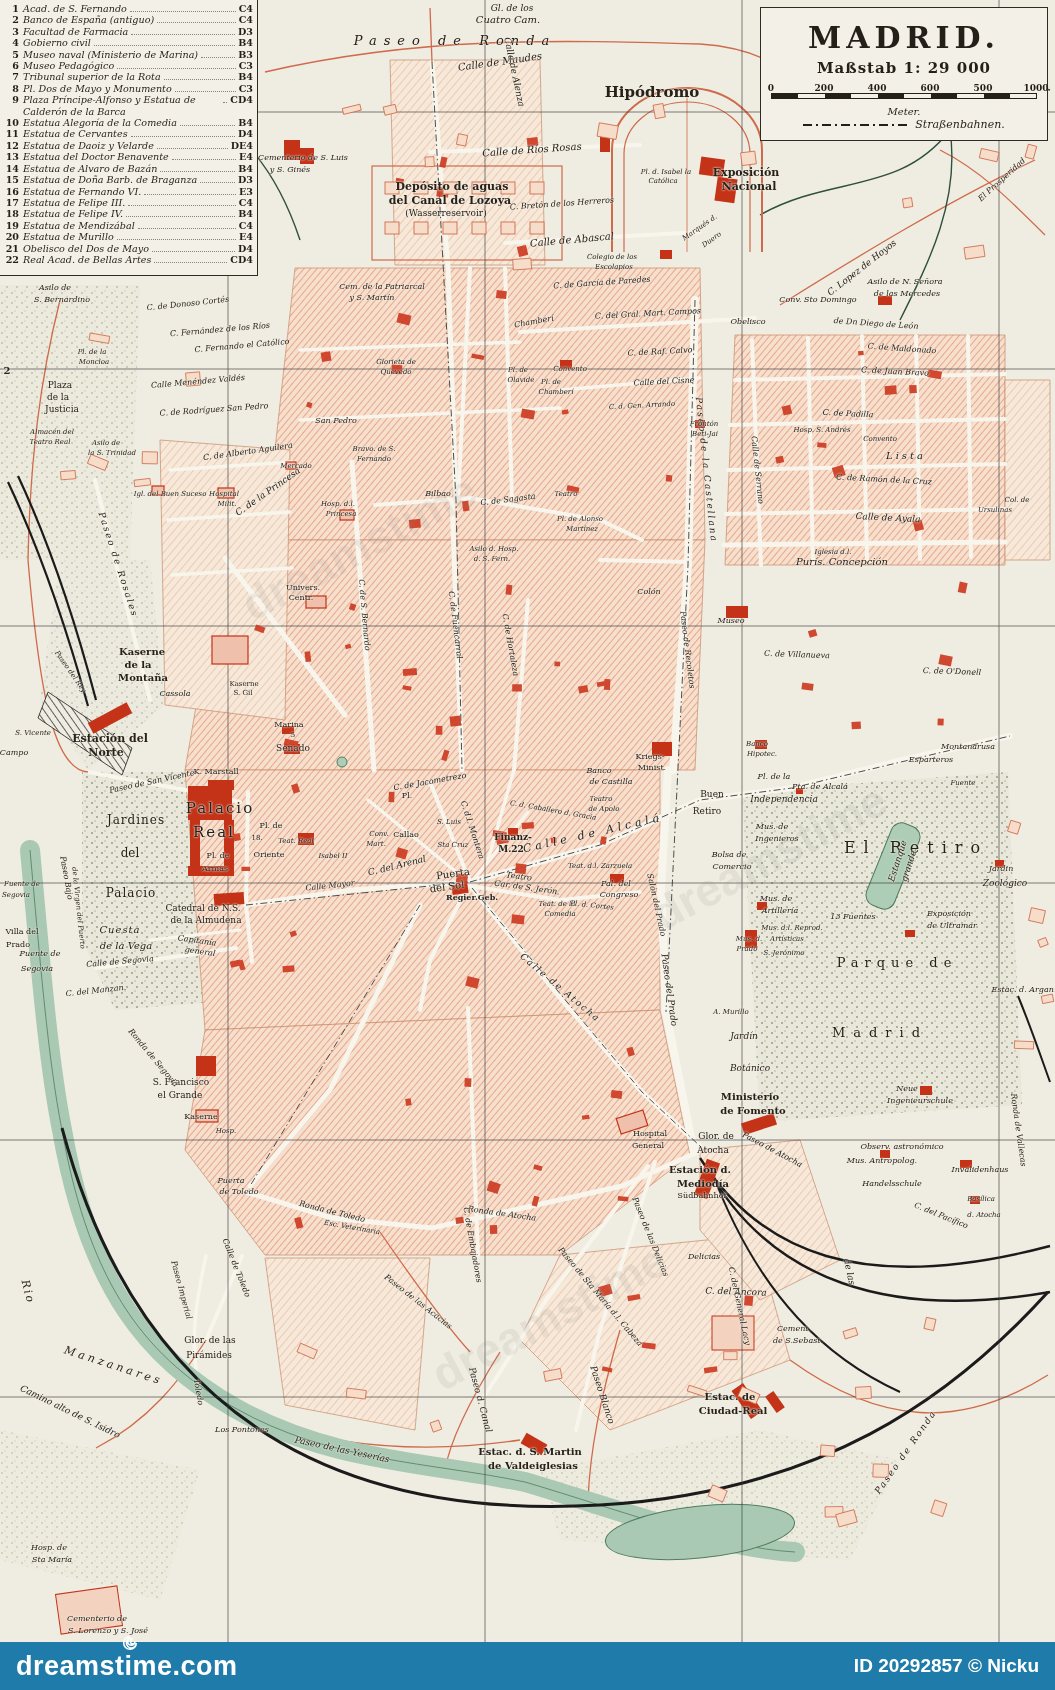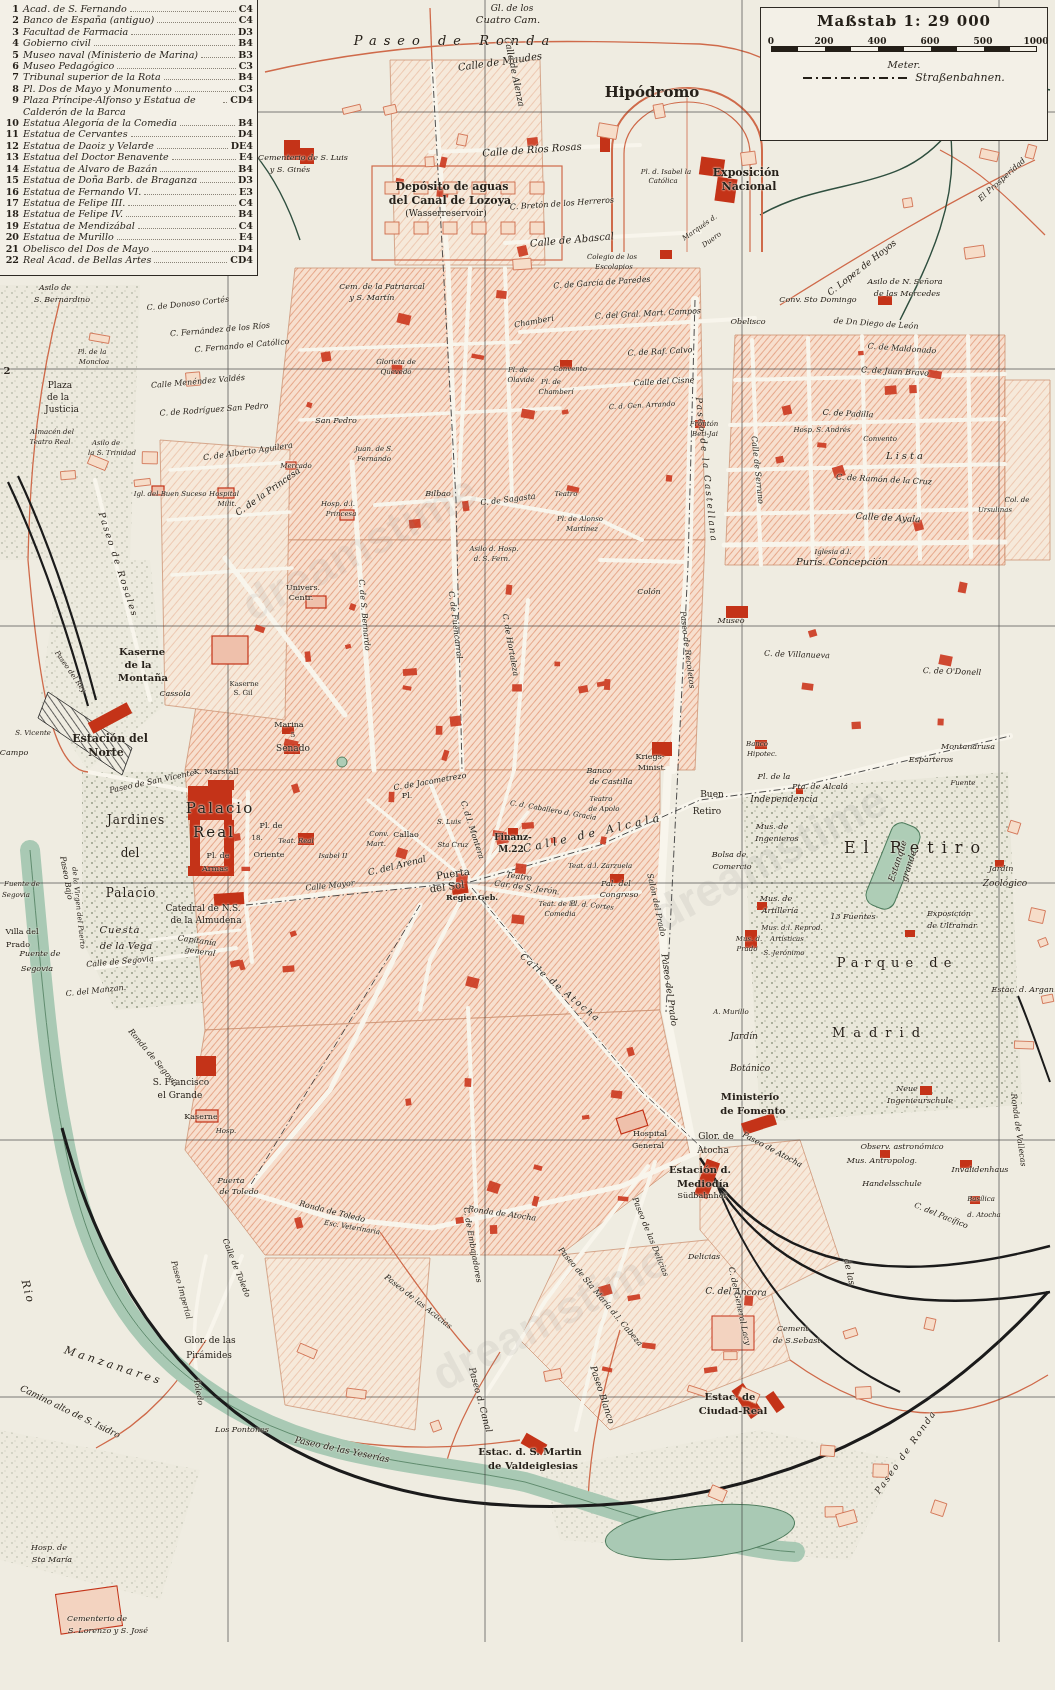--- a/index.html
+++ b/index.html
@@ -509,21 +509,21 @@
         <span class="map-label" style="left: 642px; top: 406px; font-size: 7px; transform: translate(-50%, -50%) rotate(-3deg);">C. d. Gen. Arrando</span>
         <span class="map-label" style="left: 704px; top: 424px; font-size: 7px; transform: translate(-50%, -50%);">Frontón</span>
         <span class="map-label" style="left: 705px; top: 434px; font-size: 7px; transform: translate(-50%, -50%);">Beti-Jai</span>
         <span class="map-label" style="left: 52px; top: 432px; font-size: 7px; transform: translate(-50%, -50%);">Almacén del</span>
         <span class="map-label" style="left: 50px; top: 442px; font-size: 7px; transform: translate(-50%, -50%);">Teatro Real</span>
         <span class="map-label" style="left: 106px; top: 443px; font-size: 7px; transform: translate(-50%, -50%);">Asilo de</span>
         <span class="map-label" style="left: 112px; top: 453px; font-size: 7px; transform: translate(-50%, -50%);">la S. Trinidad</span>
         <span class="map-label" style="left: 248px; top: 452px; font-size: 8px; transform: translate(-50%, -50%) rotate(-8deg);">C. de Alberto Aguilera</span>
         <span class="map-label" style="left: 296px; top: 466px; font-size: 7px; transform: translate(-50%, -50%);">Mercado</span>
         <span class="map-label" style="left: 336px; top: 421px; font-size: 8px; transform: translate(-50%, -50%);">San Pedro</span>
-        <span class="map-label" style="left: 374px; top: 449px; font-size: 7px; transform: translate(-50%, -50%);">Juan. de S.</span>
+        <span class="map-label" style="left: 374px; top: 449px; font-size: 7px; transform: translate(-50%, -50%);">Bravo. de S.</span>
         <span class="map-label" style="left: 374px; top: 459px; font-size: 7px; transform: translate(-50%, -50%);">Fernando</span>
         <span class="map-label" style="left: 508px; top: 500px; font-size: 8px; transform: translate(-50%, -50%) rotate(-7deg);">C. de Sagasta</span>
         <span class="map-label" style="left: 438px; top: 494px; font-size: 8px; transform: translate(-50%, -50%);">Bilbao</span>
         <span class="map-label" style="left: 338px; top: 504px; font-size: 7px; transform: translate(-50%, -50%);">Hosp. d.l.</span>
         <span class="map-label" style="left: 341px; top: 514px; font-size: 7px; transform: translate(-50%, -50%);">Princesa</span>
         <span class="map-label" style="left: 268px; top: 492px; font-size: 9px; transform: translate(-50%, -50%) rotate(-35deg);">C. de la Princesa</span>
         <span class="map-label" style="left: 170px; top: 494px; font-size: 7px; transform: translate(-50%, -50%);">Igl. del Buen Suceso</span>
         <span class="map-label" style="left: 224px; top: 494px; font-size: 7px; transform: translate(-50%, -50%);">Hospital</span>
         <span class="map-label" style="left: 227px; top: 504px; font-size: 7px; transform: translate(-50%, -50%);">Milit.</span>
         <span class="map-label" style="left: 118px; top: 565px; font-size: 9px; letter-spacing: 2px; transform: translate(-50%, -50%) rotate(72deg);">Paseo de Rosales</span>
@@ -850,20 +850,21 @@
         <div class="lg-row">
           <span class="lg-n">22</span>
           <span class="lg-t">Real Acad. de Bellas Artes</span>
           <span class="lg-fill"></span>
           <span class="lg-r">CD4</span>
         </div>
       </div>
   </div>
 
   <div id="titlebox">
+    <div id="map-title">MADRID.</div>
     <div id="map-scale-label">Maßstab 1: 29 000</div>
     <div id="scalebar">
       <div id="scale-ticks">
           <span style="left: 0px;">0</span>
           <span style="left: 53px;">200</span>
           <span style="left: 106px;">400</span>
           <span style="left: 159px;">600</span>
           <span style="left: 212px;">500</span>
           <span style="left: 265px;">1000</span>
         </div>
@@ -875,13 +876,24 @@
       <div id="tram-label">Straßenbahnen.</div>
     </div>
   </div>
 
   <div id="ghosts">
       <div class="ghost" style="font-size: 46px; left: 230px; top: 520px; transform: rotate(-28deg);">dreamstime</div>
       <div class="ghost" style="font-size: 46px; left: 640px; top: 830px; transform: rotate(-28deg);">dreamstime</div>
       <div class="ghost" style="font-size: 46px; left: 420px; top: 1290px; transform: rotate(-28deg);">dreamstime</div>
     </div>
 
+  <div id="wmbar">
+    <div id="wm-logo">dreamstime.com</div>
+    <svg id="wm-spiral" width="18" height="18" viewBox="0 0 20 20">
+      <path d="M10 3 a7 7 0 1 0 7 7 a5.5 5.5 0 1 1 -5.5 -5.5 a4 4 0 1 0 4 4 a2.5 2.5 0 1 1 -2.5 -2.5" fill="none" stroke="#ffffff" stroke-width="1.8"></path>
+    </svg>
+    <div id="wm-credit">
+      <span>ID 20292857</span>
+      <span> </span>
+      <span>© Nicku</span>
+    </div>
+  </div>
 </div>
 
 </body></html>

